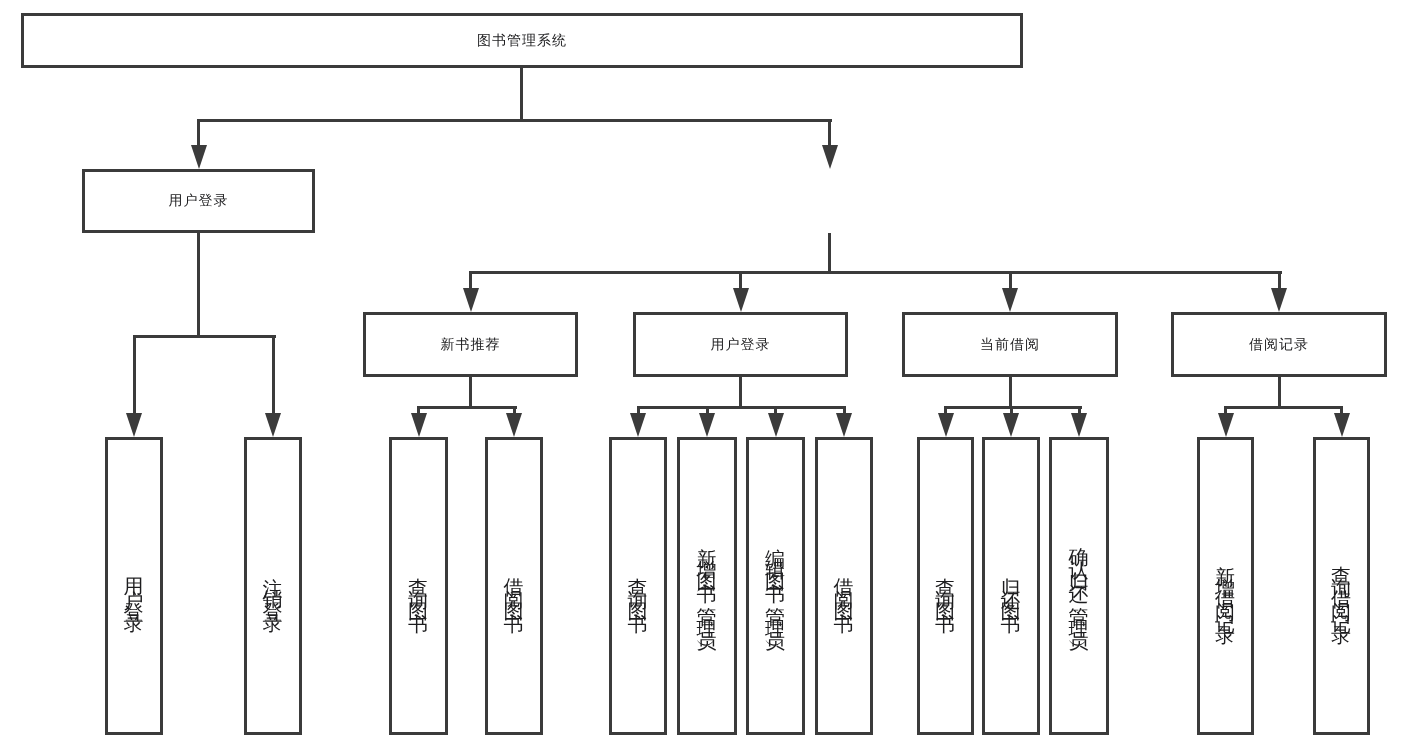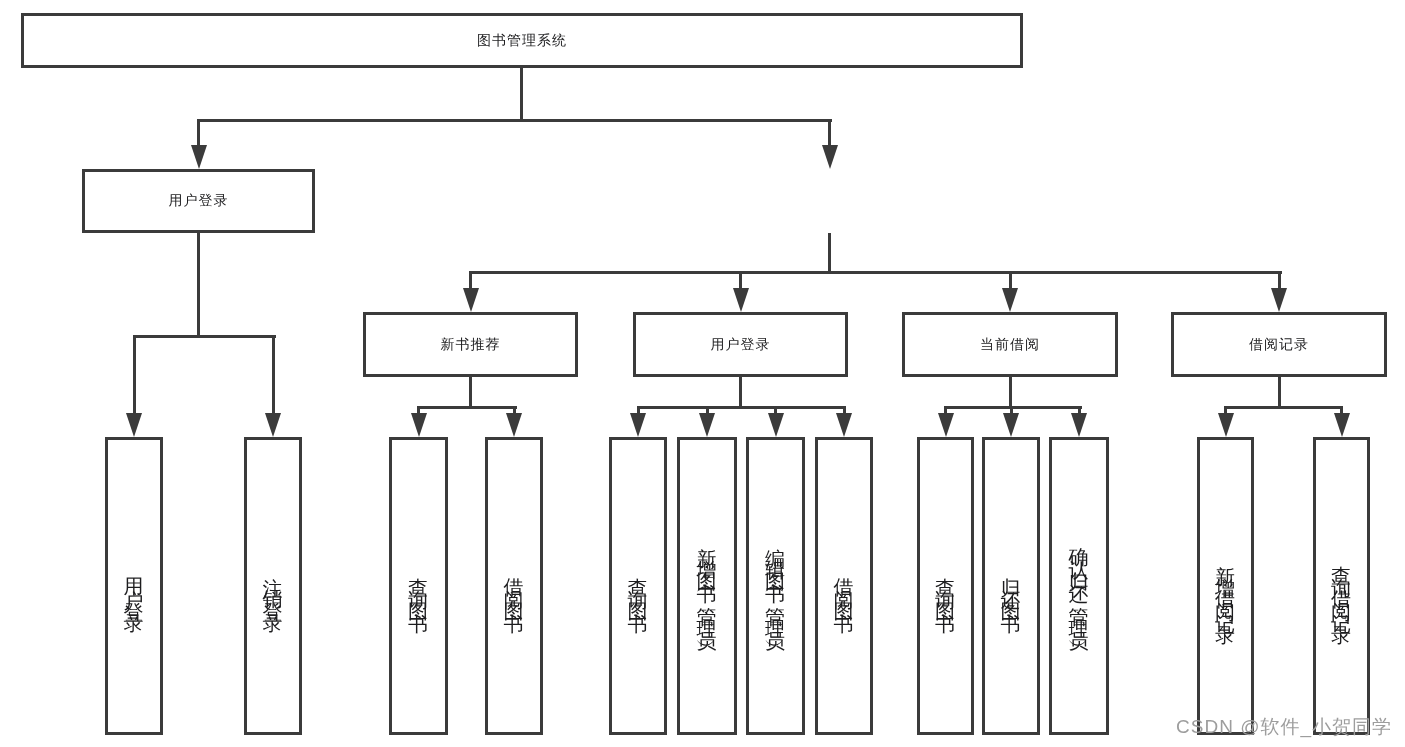--- a/index.html
+++ b/index.html
@@ -154,15 +154,14 @@
   <div class="line" style="left:1077.5px;top:406px;width:3px;height:12px"></div>
   <div class="arrow" style="left:1071px;top:413px"></div>
 
   <div class="line" style="left:1277.5px;top:377px;width:3px;height:32px"></div>
   <div class="line" style="left:1224px;top:406px;width:119px;height:3px"></div>
   <div class="line" style="left:1224px;top:406px;width:3px;height:12px"></div>
   <div class="arrow" style="left:1217.5px;top:413px"></div>
   <div class="line" style="left:1340px;top:406px;width:3px;height:12px"></div>
   <div class="arrow" style="left:1333.5px;top:413px"></div>
 
-  <div class="watermark">CSDN @软件_小贺同学</div>
 
 </div>
 
 </body></html>

